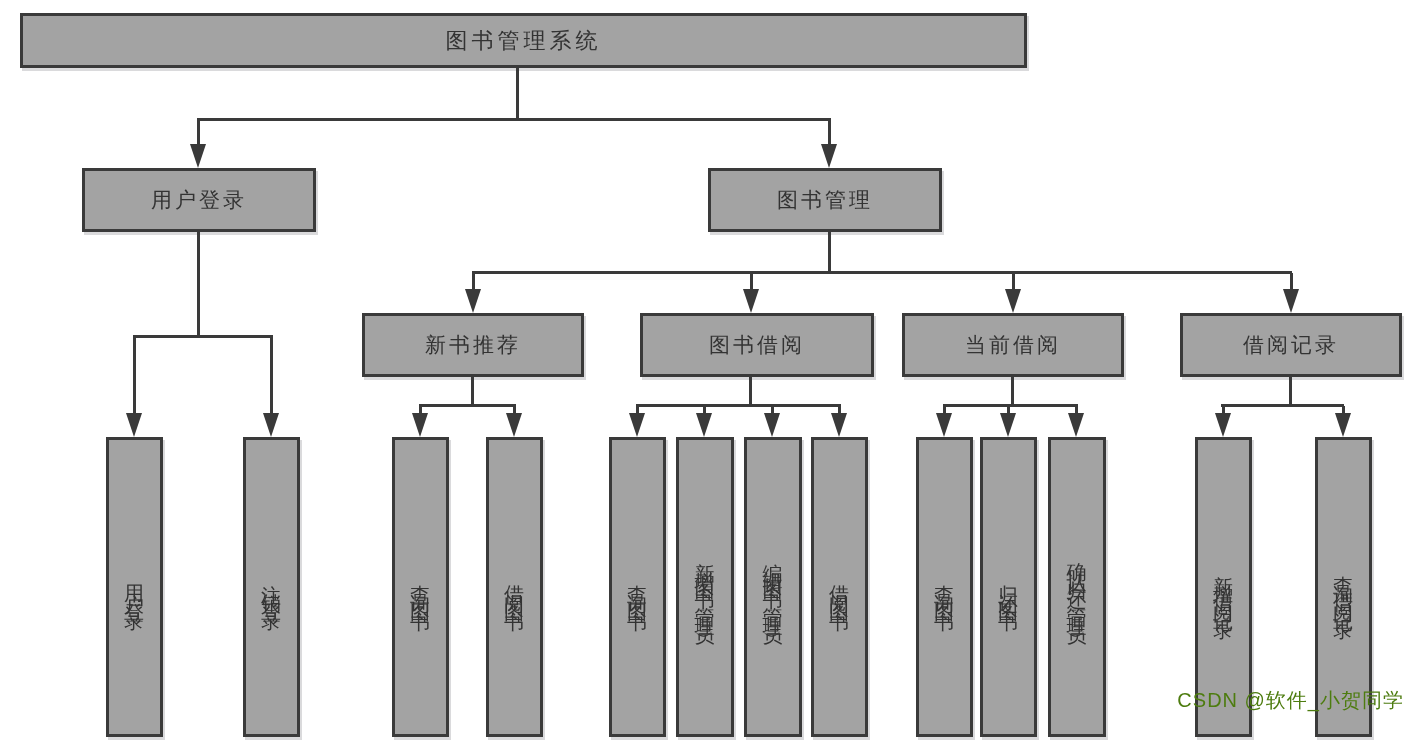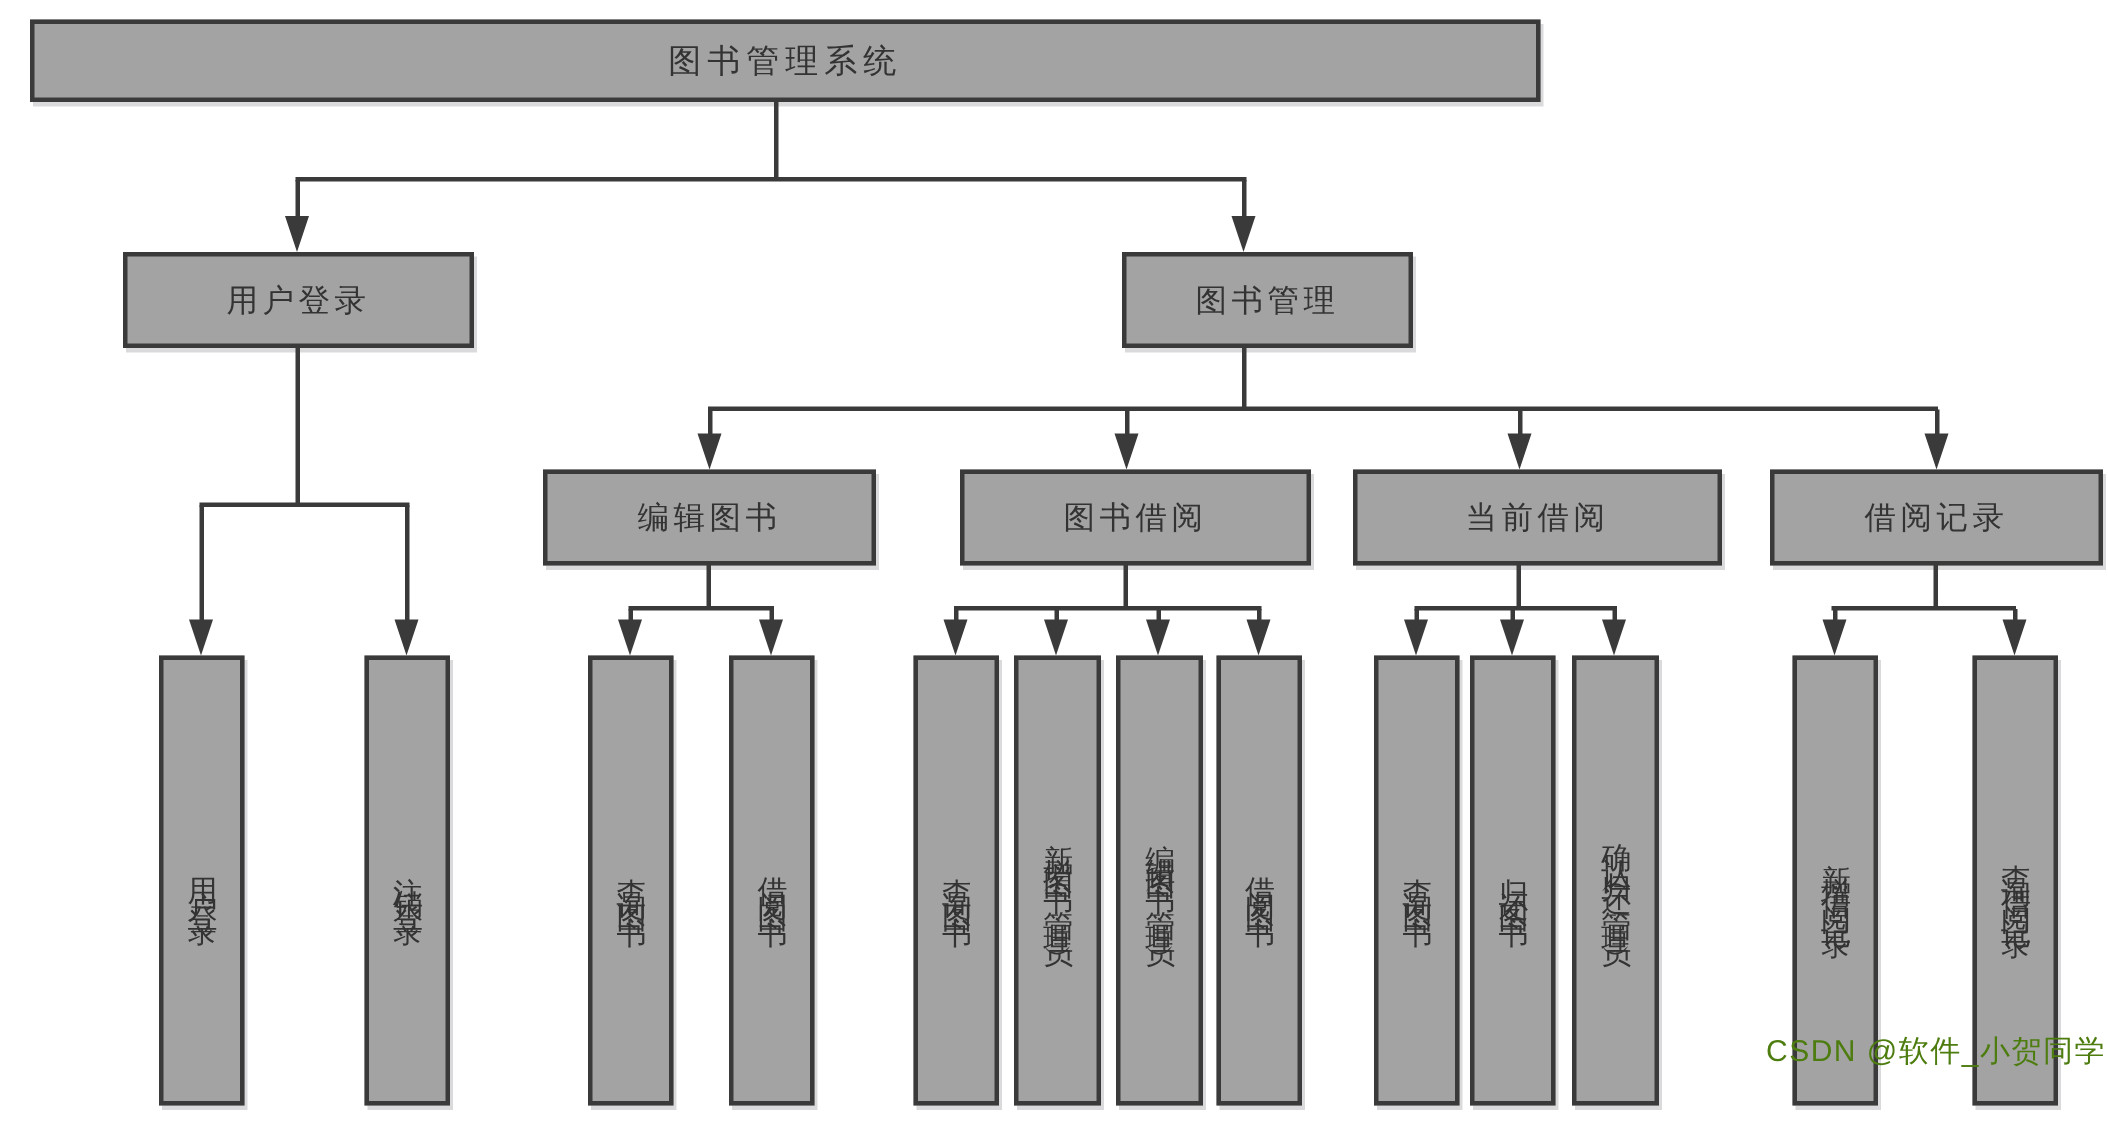--- a/index.html
+++ b/index.html
@@ -27,43 +27,43 @@
   <div class="node h root" style="left:20px;top:13px;width:1007px;height:55px;">图书管理系统</div>
 
   <div class="vl" style="left:516px;top:67px;height:52px;"></div>
   <div class="hl" style="left:197px;top:118px;width:634px;"></div>
   <div class="vl" style="left:197px;top:120px;height:28px;"></div>
   <div class="ah" style="left:190px;top:144px;"></div>
   <div class="vl" style="left:828px;top:120px;height:28px;"></div>
   <div class="ah" style="left:821px;top:144px;"></div>
 
   <div class="node h" style="left:82px;top:168px;width:234px;height:64px;">用户登录</div>
-  <div class="node h" style="left:748px;top:168px;width:194px;height:64px;">图书管理</div>
+  <div class="node h" style="left:708px;top:168px;width:234px;height:64px;">图书管理</div>
 
   <div class="vl" style="left:197px;top:231px;height:107px;"></div>
   <div class="hl" style="left:133px;top:335px;width:140px;"></div>
   <div class="vl" style="left:133px;top:337px;height:80px;"></div>
   <div class="ah" style="left:126px;top:413px;"></div>
   <div class="vl" style="left:270px;top:337px;height:80px;"></div>
   <div class="ah" style="left:263px;top:413px;"></div>
 
   <div class="vl" style="left:828px;top:231px;height:43px;"></div>
   <div class="hl" style="left:472px;top:271px;width:820px;"></div>
   <div class="vl" style="left:472px;top:273px;height:20px;"></div>
   <div class="ah" style="left:465px;top:289px;"></div>
   <div class="vl" style="left:750px;top:273px;height:20px;"></div>
   <div class="ah" style="left:743px;top:289px;"></div>
   <div class="vl" style="left:1012px;top:273px;height:20px;"></div>
   <div class="ah" style="left:1005px;top:289px;"></div>
   <div class="vl" style="left:1290px;top:273px;height:20px;"></div>
   <div class="ah" style="left:1283px;top:289px;"></div>
 
-  <div class="node h" style="left:362px;top:313px;width:222px;height:64px;">编辑图书</div>
+  <div class="node h" style="left:362px;top:313px;width:222px;height:64px;">新书推荐</div>
   <div class="node h" style="left:640px;top:313px;width:234px;height:64px;">图书借阅</div>
-  <div class="node h" style="left:902px;top:313px;width:246px;height:64px;">当前借阅</div>
+  <div class="node h" style="left:902px;top:313px;width:222px;height:64px;">当前借阅</div>
   <div class="node h" style="left:1180px;top:313px;width:222px;height:64px;">借阅记录</div>
 
   <div class="vl" style="left:471px;top:376px;height:30px;"></div>
   <div class="hl" style="left:419px;top:404px;width:97px;"></div>
   <div class="vl" style="left:419px;top:406px;height:12px;"></div>
   <div class="ah" style="left:412px;top:413px;"></div>
   <div class="vl" style="left:513px;top:406px;height:12px;"></div>
   <div class="ah" style="left:506px;top:413px;"></div>
 
   <div class="vl" style="left:749px;top:376px;height:30px;"></div>

